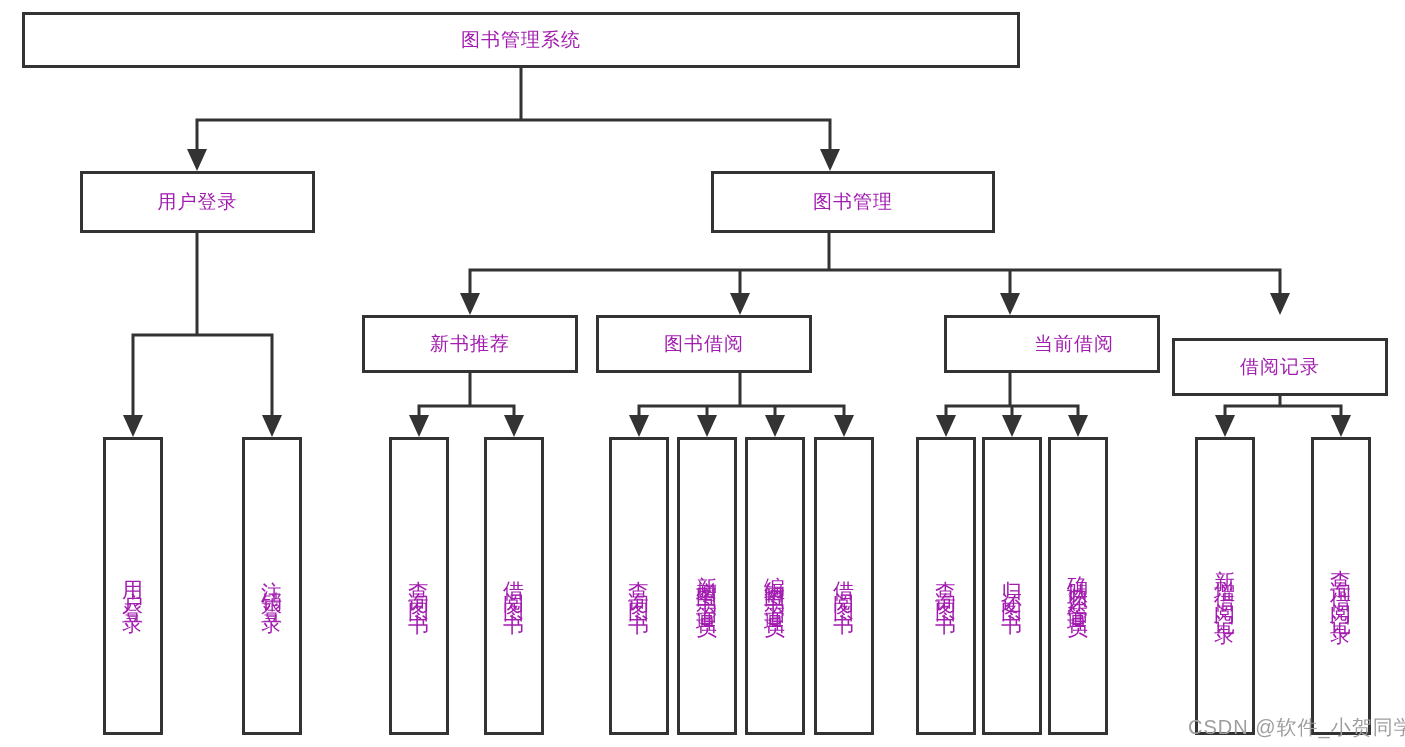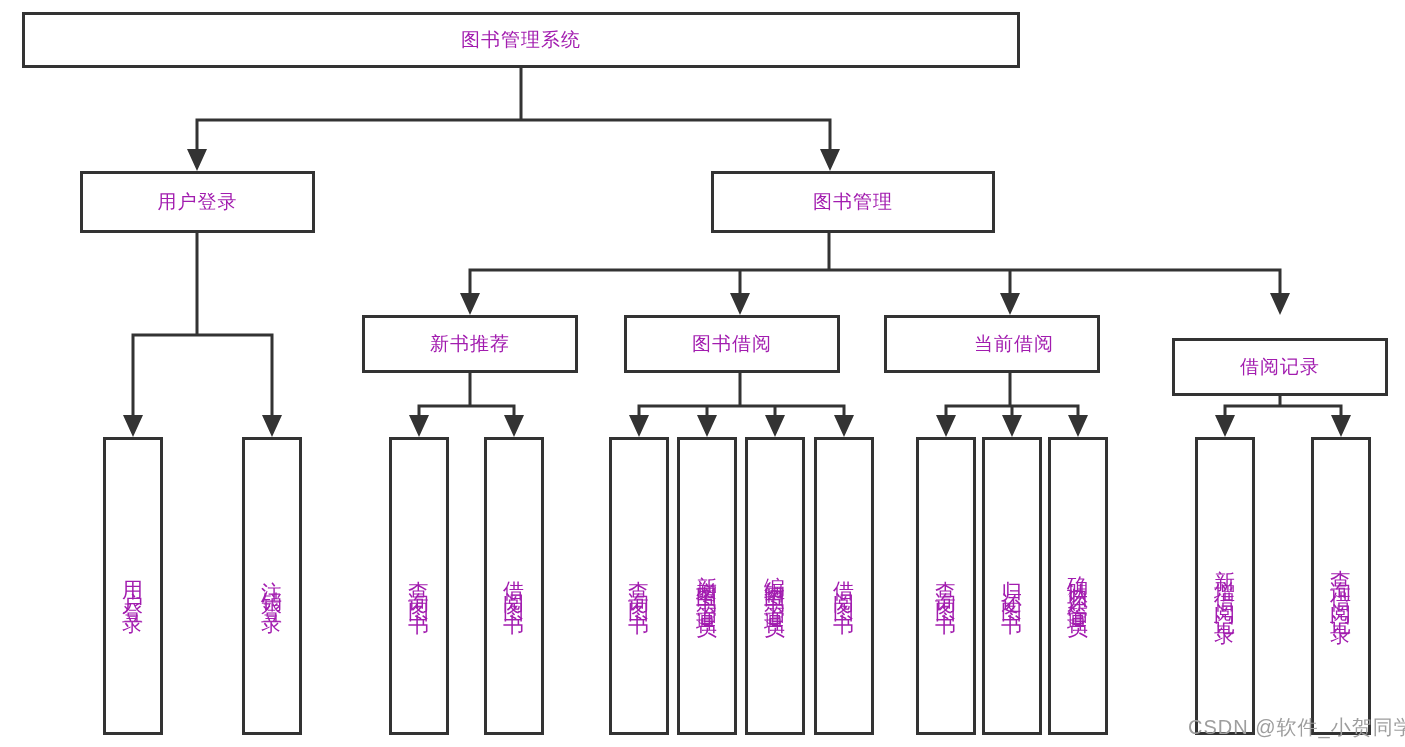--- a/index.html
+++ b/index.html
@@ -13,22 +13,22 @@
     border:3px solid #333333; color:#a21caf;
     display:flex; align-items:center; justify-content:center;
     z-index:2; text-align:center;
   }
   .root  { left:22px;  top:12px;  width:998px; height:56px; font-size:19px; letter-spacing:1px; }
   .lvl2  { top:171px; height:62px; font-size:19px; letter-spacing:1px; }
   .n-user-login { left:80px;  width:235px; }
   .n-book-mgmt  { left:711px; width:284px; }
   .lvl3  { top:315px; height:58px; width:216px; font-size:19px; letter-spacing:1px; }
   .n-newbook { left:362px; }
-  .n-borrow  { left:624px;text-align:right; }
-  .n-current { left:884px;padding-left:44px; }
+  .n-borrow  { left:596px;text-align:right; }
+  .n-current { left:944px;padding-left:44px; }
   .n-records { left:1172px;margin-top:23px; }
   .leaf { top:437px; width:60px; height:298px; font-size:21px; }
   .vtext {
     writing-mode:vertical-rl; text-orientation:mixed;
     line-height:1; letter-spacing:11px;
   }
   .leaf.tight .vtext { letter-spacing:6px; }
   .watermark {
     position:absolute; left:1188px; top:714px; z-index:3;
     font-size:20px; color:#9e9e9e; letter-spacing:1px; white-space:nowrap;

